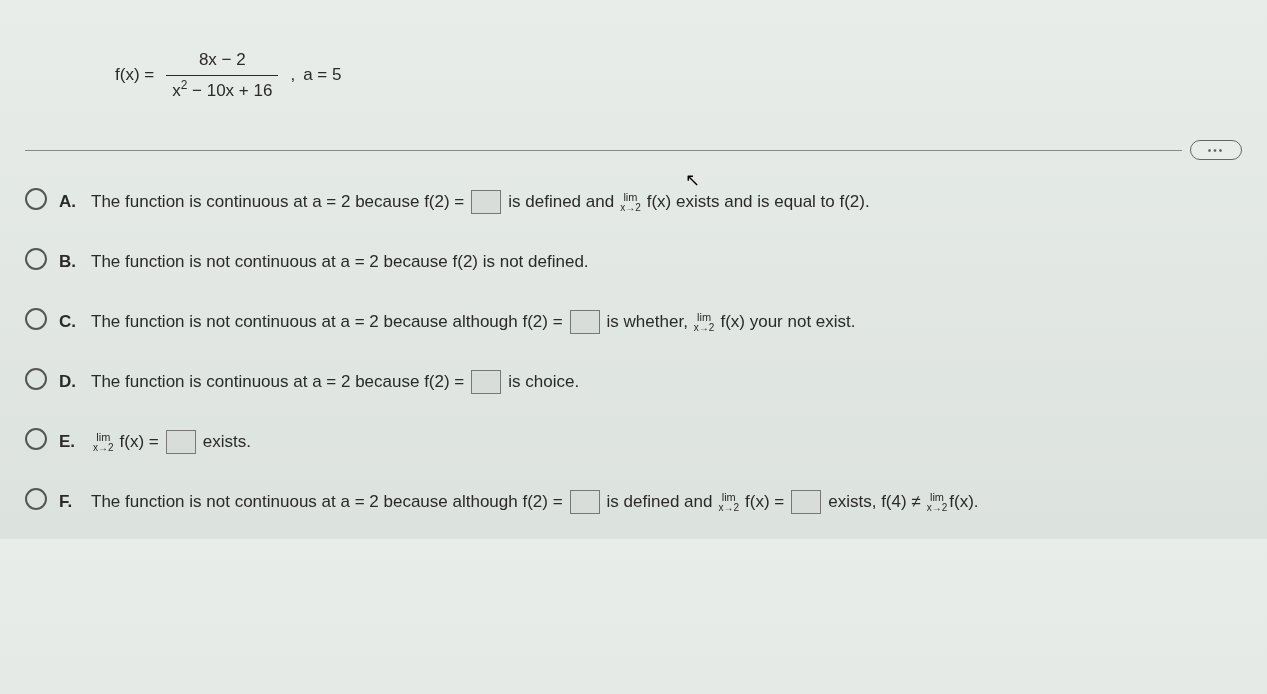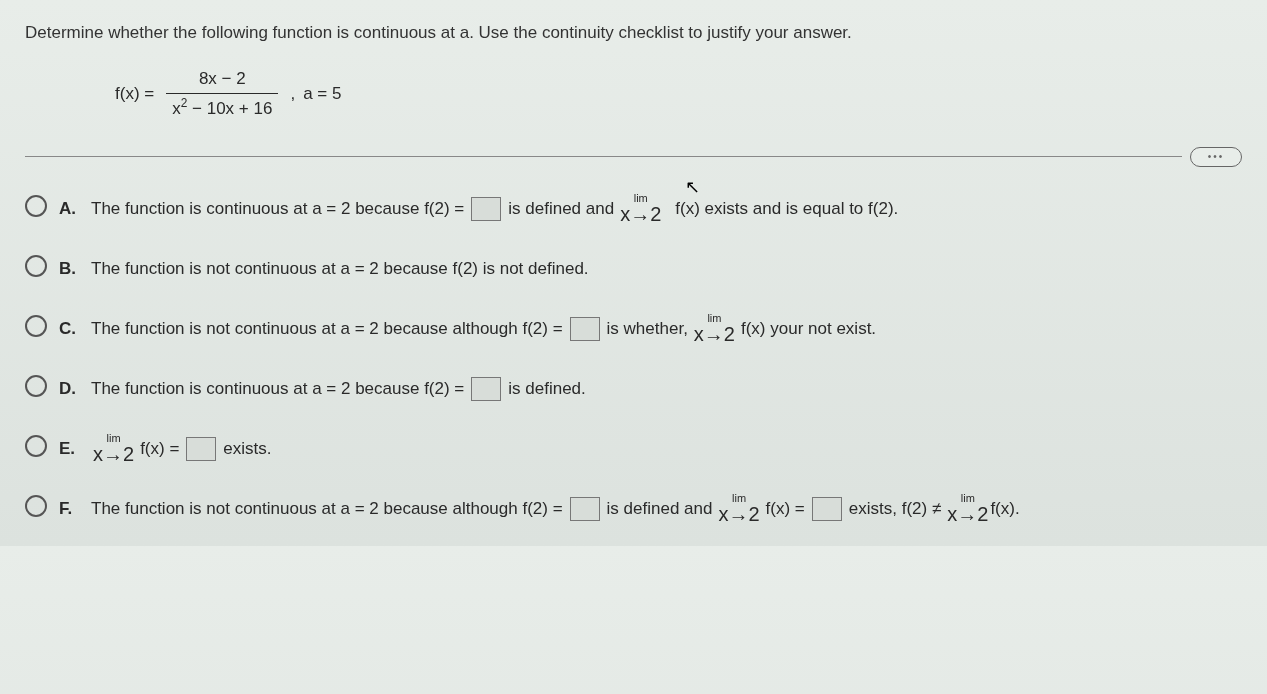--- a/index.html
+++ b/index.html
@@ -22,21 +22,21 @@
       margin: 15px 0 25px 90px;
       display: flex;
       align-items: center;
       gap: 8px;
     }
     .fraction {
       display: inline-flex;
       flex-direction: column;
       align-items: center;
       vertical-align: middle;
-      margin: 0 4px;
+      margin: 12px 4px;
     }
     .fraction .num {
       padding: 0 6px 2px;
     }
     .fraction .den {
       border-top: 1.5px solid #2a2a2a;
       padding: 2px 6px 0;
     }
     .sup {
       font-size: 0.7em;
@@ -118,39 +118,38 @@
       flex-direction: column;
       align-items: center;
       line-height: 1;
       margin: 0 2px;
       vertical-align: middle;
     }
     .lim-expr .lim-top {
       font-size: 11px;
     }
     .lim-expr .lim-bot {
-      font-size: 20px;
+      font-size: 10px;
     }
     .cursor-arrow {
       position: absolute;
       font-size: 18px;
       color: #000;
     }
     .inline-group{
         display:inline-flex;
         align-items:center;
         white-space:nowrap;
     }
   </style>
 </head>
 <body>
 
 <div class="container">
 
-  <div class="question-text">Determine whether the following function is continuous at a. Use the continuity checklist to justify your answer.</div>
 
   <div class="formula-block">
     <span>f(x) =</span>
     <span class="fraction">
       <span class="num">8x − 2</span>
       <span class="den">
         <span>x</span><span class="sup">2</span><span> − 10x + 16</span>
       </span>
     </span>
     <span>,</span>
@@ -174,21 +173,21 @@
       <div class="choice-text">
         <span class="choice-letter">A.</span>
         <span>The function is continuous at a = 2 because f(2) =</span>
         <span class="answer-box"></span>
         <span>is defined and</span>
         <span class="inline-group">
           <span class="lim-expr">
             <span class="lim-top">lim</span>
             <span class="lim-bot">x→2</span>
           </span>
-          <span style="margin-left:12px;">f(x) exists and is equal to f(2).</span>
+          <span style="margin-left:4px;">f(x) exists and is equal to f(2).</span>
         </span>
       </div>
     </div>
 
     <div class="choice">
       <div class="radio"></div>
       <div class="choice-text">
         <span class="choice-letter">B.</span>
         <span>The function is not continuous at a = 2 because f(2) is not defined.</span>
       </div>
@@ -210,21 +209,21 @@
         </span>
       </div>
     </div>
 
     <div class="choice">
       <div class="radio"></div>
       <div class="choice-text">
         <span class="choice-letter">D.</span>
         <span>The function is continuous at a = 2 because f(2) =</span>
         <span class="answer-box"></span>
-        <span>is defined.</span>
+        <span>is choice.</span>
       </div>
     </div>
 
     <div class="choice">
       <div class="radio"></div>
       <div class="choice-text">
         <span class="choice-letter">E.</span>
         <span class="inline-group">
           <span class="lim-expr">
             <span class="lim-top">lim</span>
@@ -245,21 +244,21 @@
         <span class="answer-box"></span>
         <span>is defined and</span>
         <span class="inline-group">
           <span class="lim-expr">
             <span class="lim-top">lim</span>
             <span class="lim-bot">x→2</span>
           </span>
           <span style="margin-left:4px;">f(x) =</span>
         </span>
         <span class="answer-box"></span>
-        <span>exists, f(2) ≠</span>
+        <span>exists, f(4) ≠</span>
         <span class="inline-group">
           <span class="lim-expr">
             <span class="lim-top">lim</span>
             <span class="lim-bot">x→2</span>
           </span>
           <span style="">f(x).</span>
         </span>
       </div>
     </div>
 

